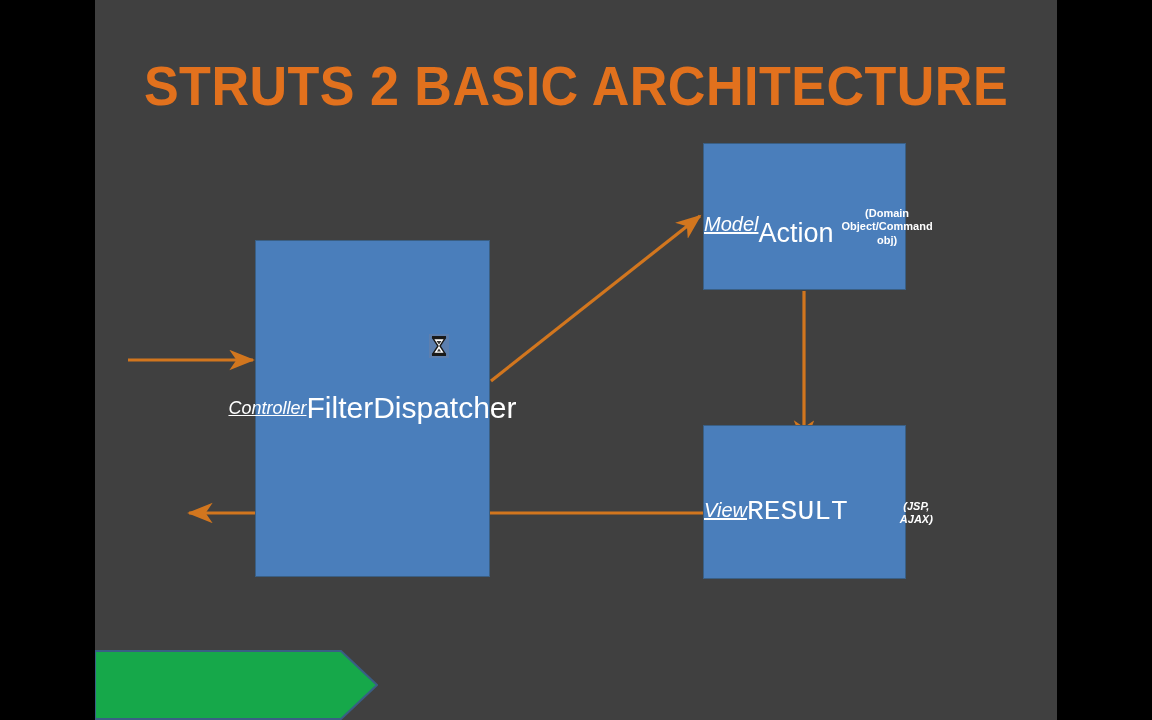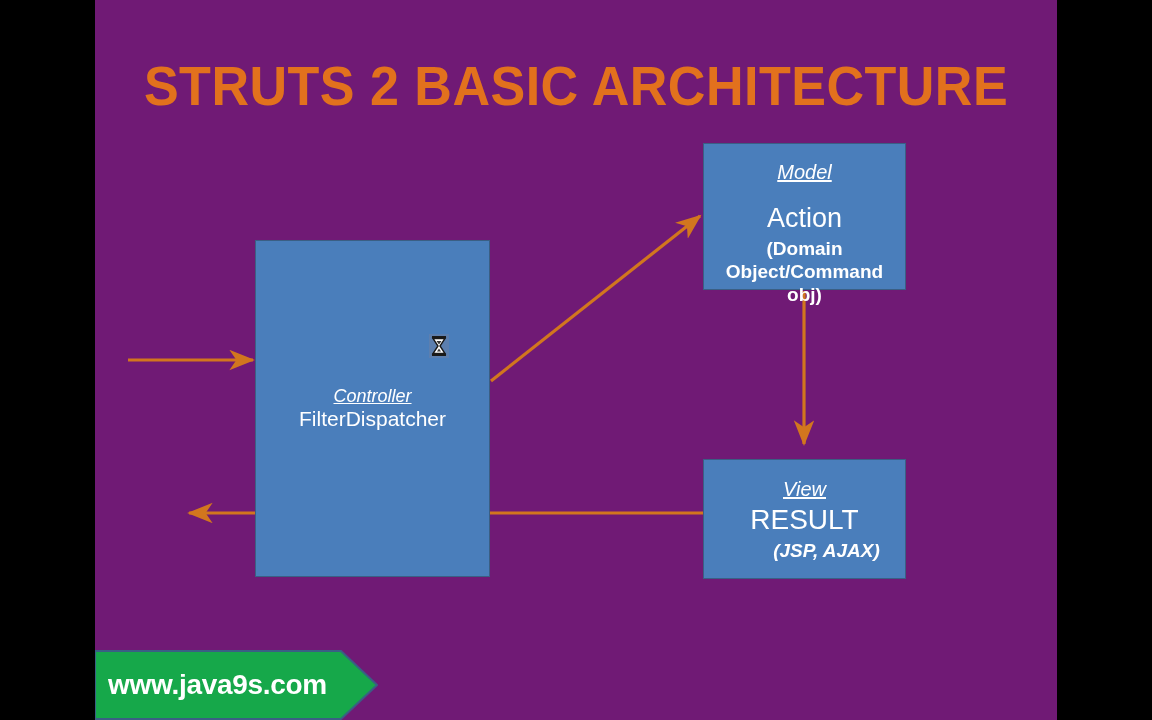--- a/index.html
+++ b/index.html
@@ -7,21 +7,21 @@
   body{width:1152px;height:720px;overflow:hidden;font-family:"Liberation Sans",sans-serif;}
 
   #stage{position:relative;width:1152px;height:720px;background:#000;}
 
   
   .bar{position:absolute;top:0;height:720px;background:#000;}
   .bar-left{left:0;width:95px;}
   .bar-right{left:1057px;width:95px;}
 
   
-  #slide{position:absolute;left:95px;top:0;width:962px;height:720px;background:#701a75;}
+  #slide{position:absolute;left:95px;top:0;width:962px;height:720px;background:#404040;}
 
   
   #title{
     position:absolute;left:0;top:57px;width:962px;
     text-align:center;
     color:#E2711D;
     font-family:"Liberation Sans Narrow","Liberation Sans",sans-serif;
     font-weight:bold;
     font-size:56px;
     letter-spacing:0.5px;
@@ -33,68 +33,68 @@
 
   
   .box{
     position:absolute;
     background:#4A7EBB;
     border:1.5px solid #3A5F84;
     box-sizing:border-box;
     color:#ffffff;
     text-align:center;
     display:flex;
-    flex-direction:column;
+    flex-direction:row;
     align-items:center;
     justify-content:center;
   }
   .box .role{
     font-style:italic;
     text-decoration:underline;
     font-size:21px;
     line-height:1.15;
     margin-bottom:1px;
   }
   .box .name{
     font-size:29px;
     line-height:1.15;
   }
   .box .sub{
-    font-size:19px;
+    font-size:11px;
     font-weight:bold;
     line-height:1.2;
     margin-top:4px;
     padding:0 8px;
   }
   .box .sub.ital{font-style:italic;margin-left:44px;}
 
   
   #box-controller{
     left:160px; top:240px; width:235px; height:337px;
   }
   #box-controller .role{font-size:18px;}
-  #box-controller .name{font-size:21px;}
+  #box-controller .name{font-size:30px;}
 
   
   #box-model{
     left:608px; top:143px; width:203px; height:147px;
     justify-content:flex-start;
     padding-top:17px;
   }
   #box-model .role{font-size:20px;}
   #box-model .name{font-size:27px;margin-top:18px;}
 
   
   #box-view{
-    left:608px; top:459px; width:203px; height:120px;
+    left:608px; top:425px; width:203px; height:154px;
     justify-content:flex-start;
     padding-top:18px;
   }
   #box-view .role{font-size:20px;}
-  #box-view .name{font-size:28px;margin-top:2px;}
+  #box-view .name{font-size:28px;margin-top:2px;font-family:Liberation Mono, monospace;}
 
   
   #arrows{position:absolute;left:0;top:0;width:962px;height:720px;pointer-events:none;}
 
   
   #cursor{
     position:absolute;left:334px;top:334px;width:20px;height:24px;
   }
 
   
@@ -173,17 +173,16 @@
         <path d="M4,4.5 L16,4.5 L11,12 L16,19.5 L4,19.5 L9,12 Z" fill="#ffffff" stroke="#1a1a1a" stroke-width="1.4"></path>
         <path d="M7.5,7 L12.5,7 L10,10.5 Z" fill="#3a3a3a"></path>
         <path d="M8,17.5 L12,17.5 L10,14.5 Z" fill="#3a3a3a"></path>
       </svg>
     </div>
 
     <div id="banner">
       <svg class="shape" viewBox="0 0 283 70" preserveAspectRatio="none">
         <path d="M0,1 L246,1 L282,35 L246,69 L0,69 Z" fill="#16A84A" stroke="#3A5F84" stroke-width="2"></path>
       </svg>
-      <div class="label">www.java9s.com</div>
     </div>
 
   </div>
 </div>
 
 </body></html>

